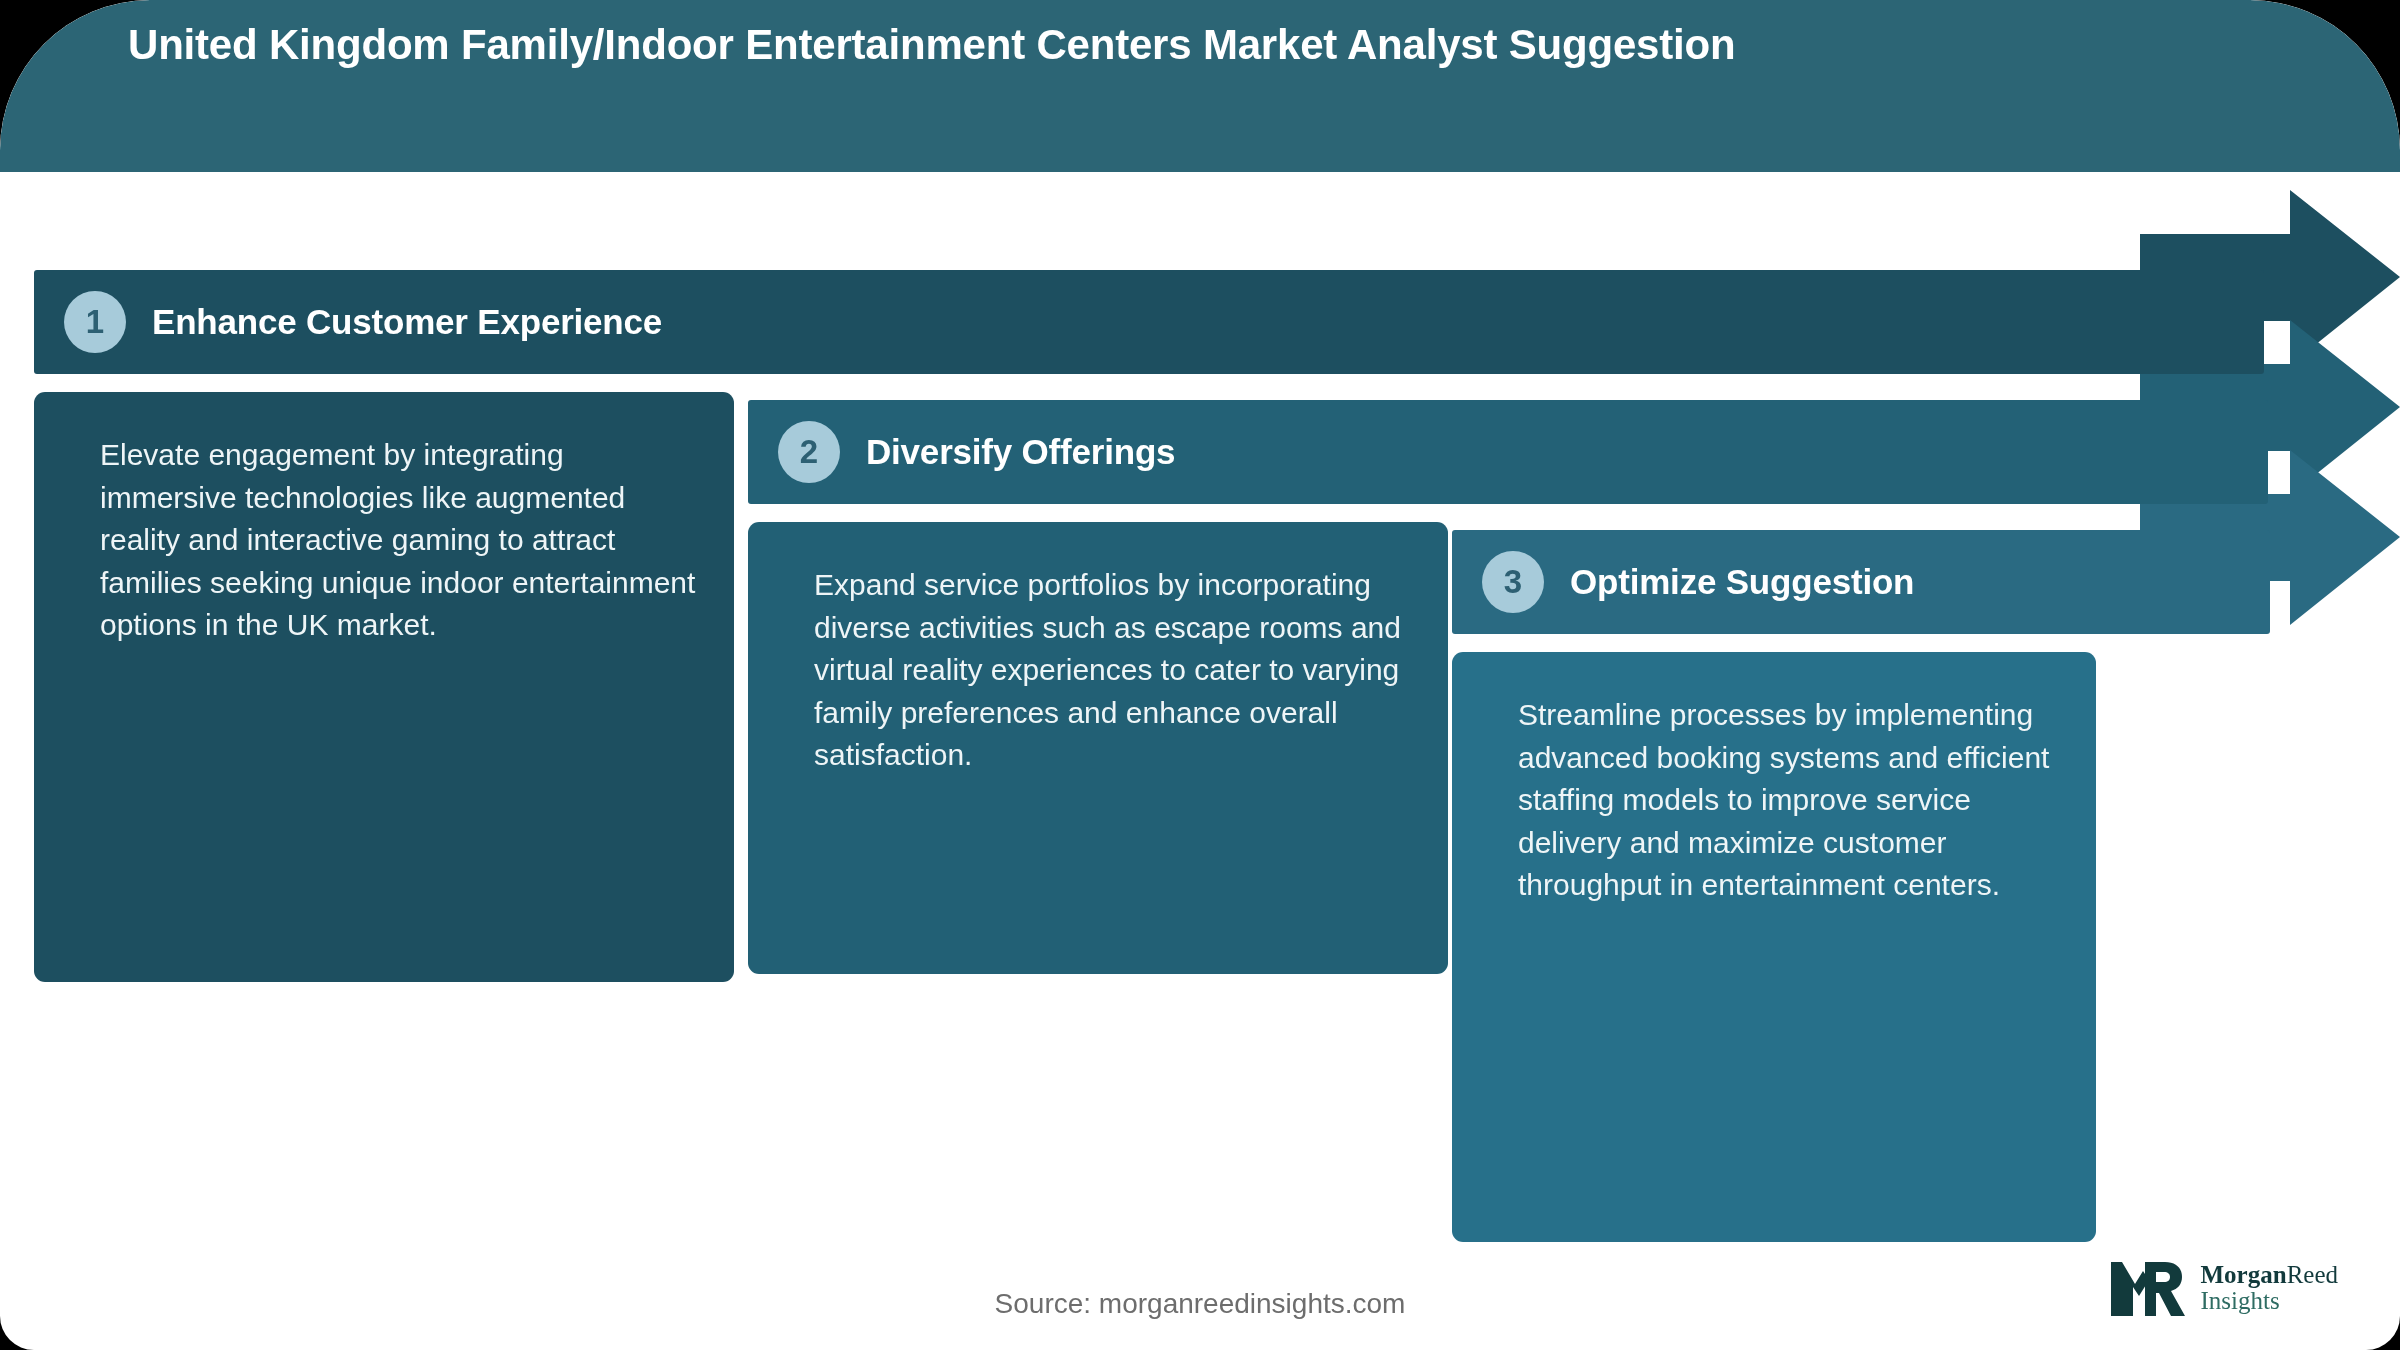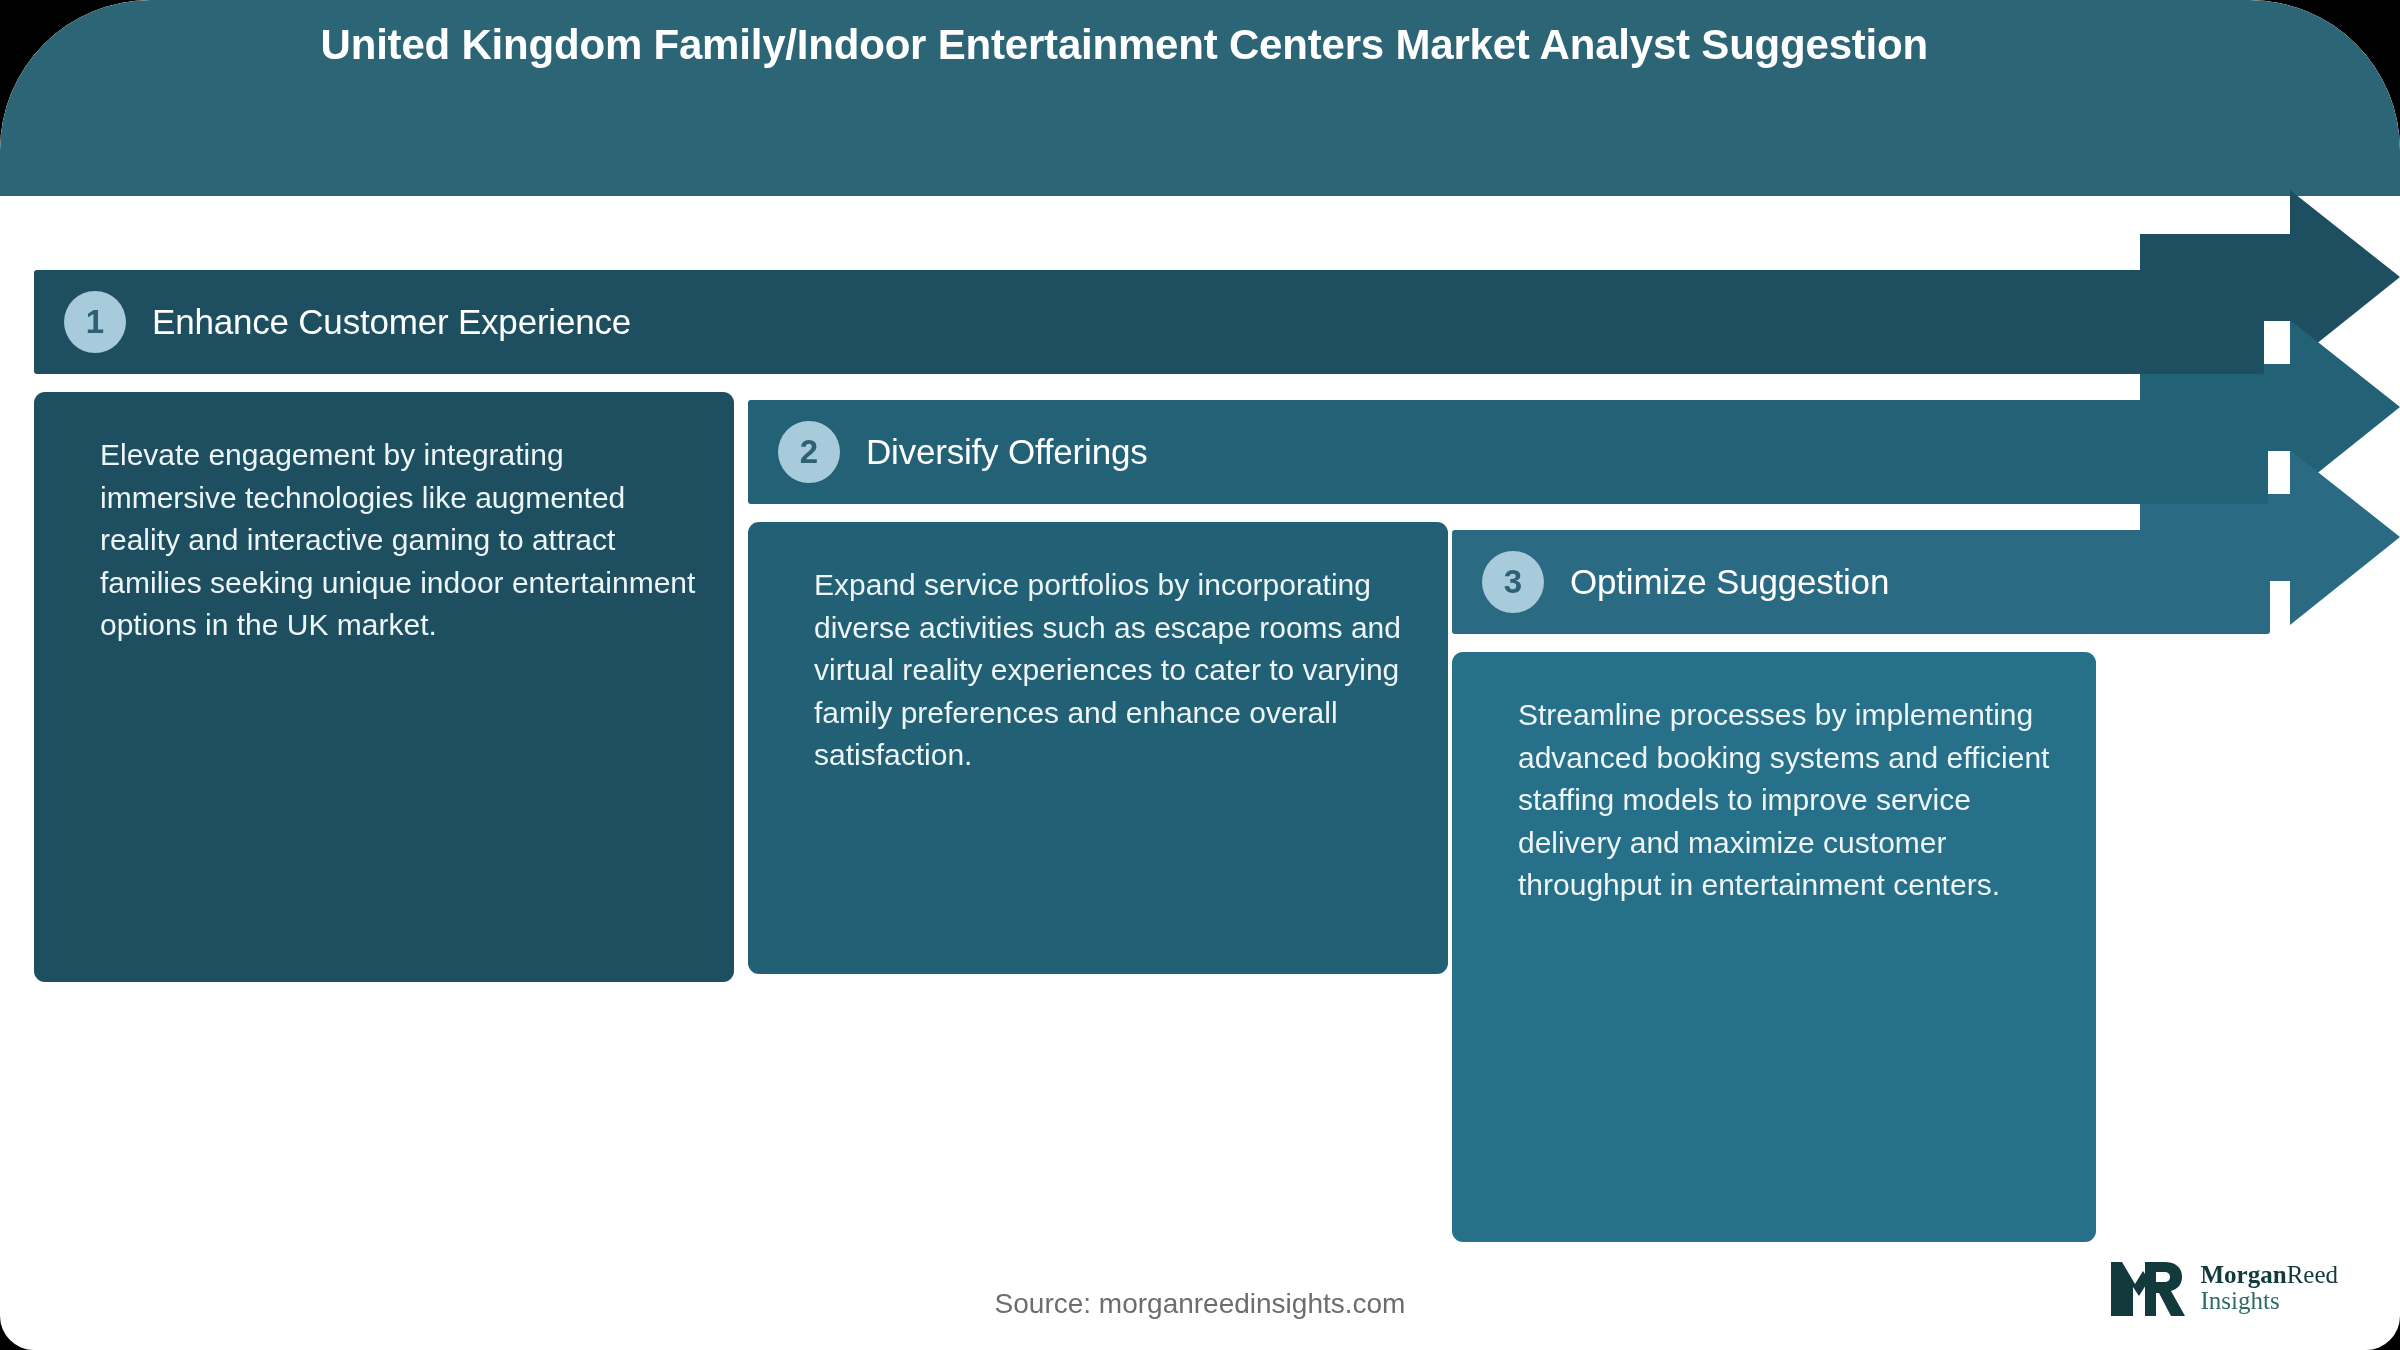--- a/index.html
+++ b/index.html
@@ -9,24 +9,23 @@
     font-family:"Liberation Sans", sans-serif;
   }
   #card{
     position:absolute; inset:0;
     background:#ffffff;
     border-radius:150px 150px 34px 34px;
     overflow:hidden;
   }
   
   #header{
-    position:absolute; left:0; top:0; width:2400px; height:196px;
+    position:absolute; left:0; top:0; width:2400px; height:172px;
     background:#2c6575;
     border-radius:150px 150px 0 0;
-    text-align:right;
   }
   #header-title{
     position:absolute; left:128px; top:18px; width:1800px;
     color:#ffffff; font-size:42px; font-weight:bold; line-height:1.28;
     letter-spacing:-0.2px;
   }
   
   .arrow{
     position:absolute;
     width:260px; height:175px;
@@ -41,21 +40,21 @@
   }
   .num-circle{
     width:62px; height:62px; border-radius:50%;
     background:#a7cbda; color:#2d6073;
     font-size:33px; font-weight:600;
     display:flex; align-items:center; justify-content:center;
     flex:0 0 auto;
   }
   .banner-title{
     margin-left:26px; color:#ffffff;
-    font-size:35px; font-weight:normal; letter-spacing:-0.2px;
+    font-size:35px; font-weight:bold; letter-spacing:-0.2px;
     white-space:nowrap;
   }
   
   .box{
     position:absolute; border-radius:11px;
     padding:42px 34px 30px 66px;
   }
   .box p{
     color:#eef5f7; font-size:30px; line-height:1.42;
     font-weight:400;

